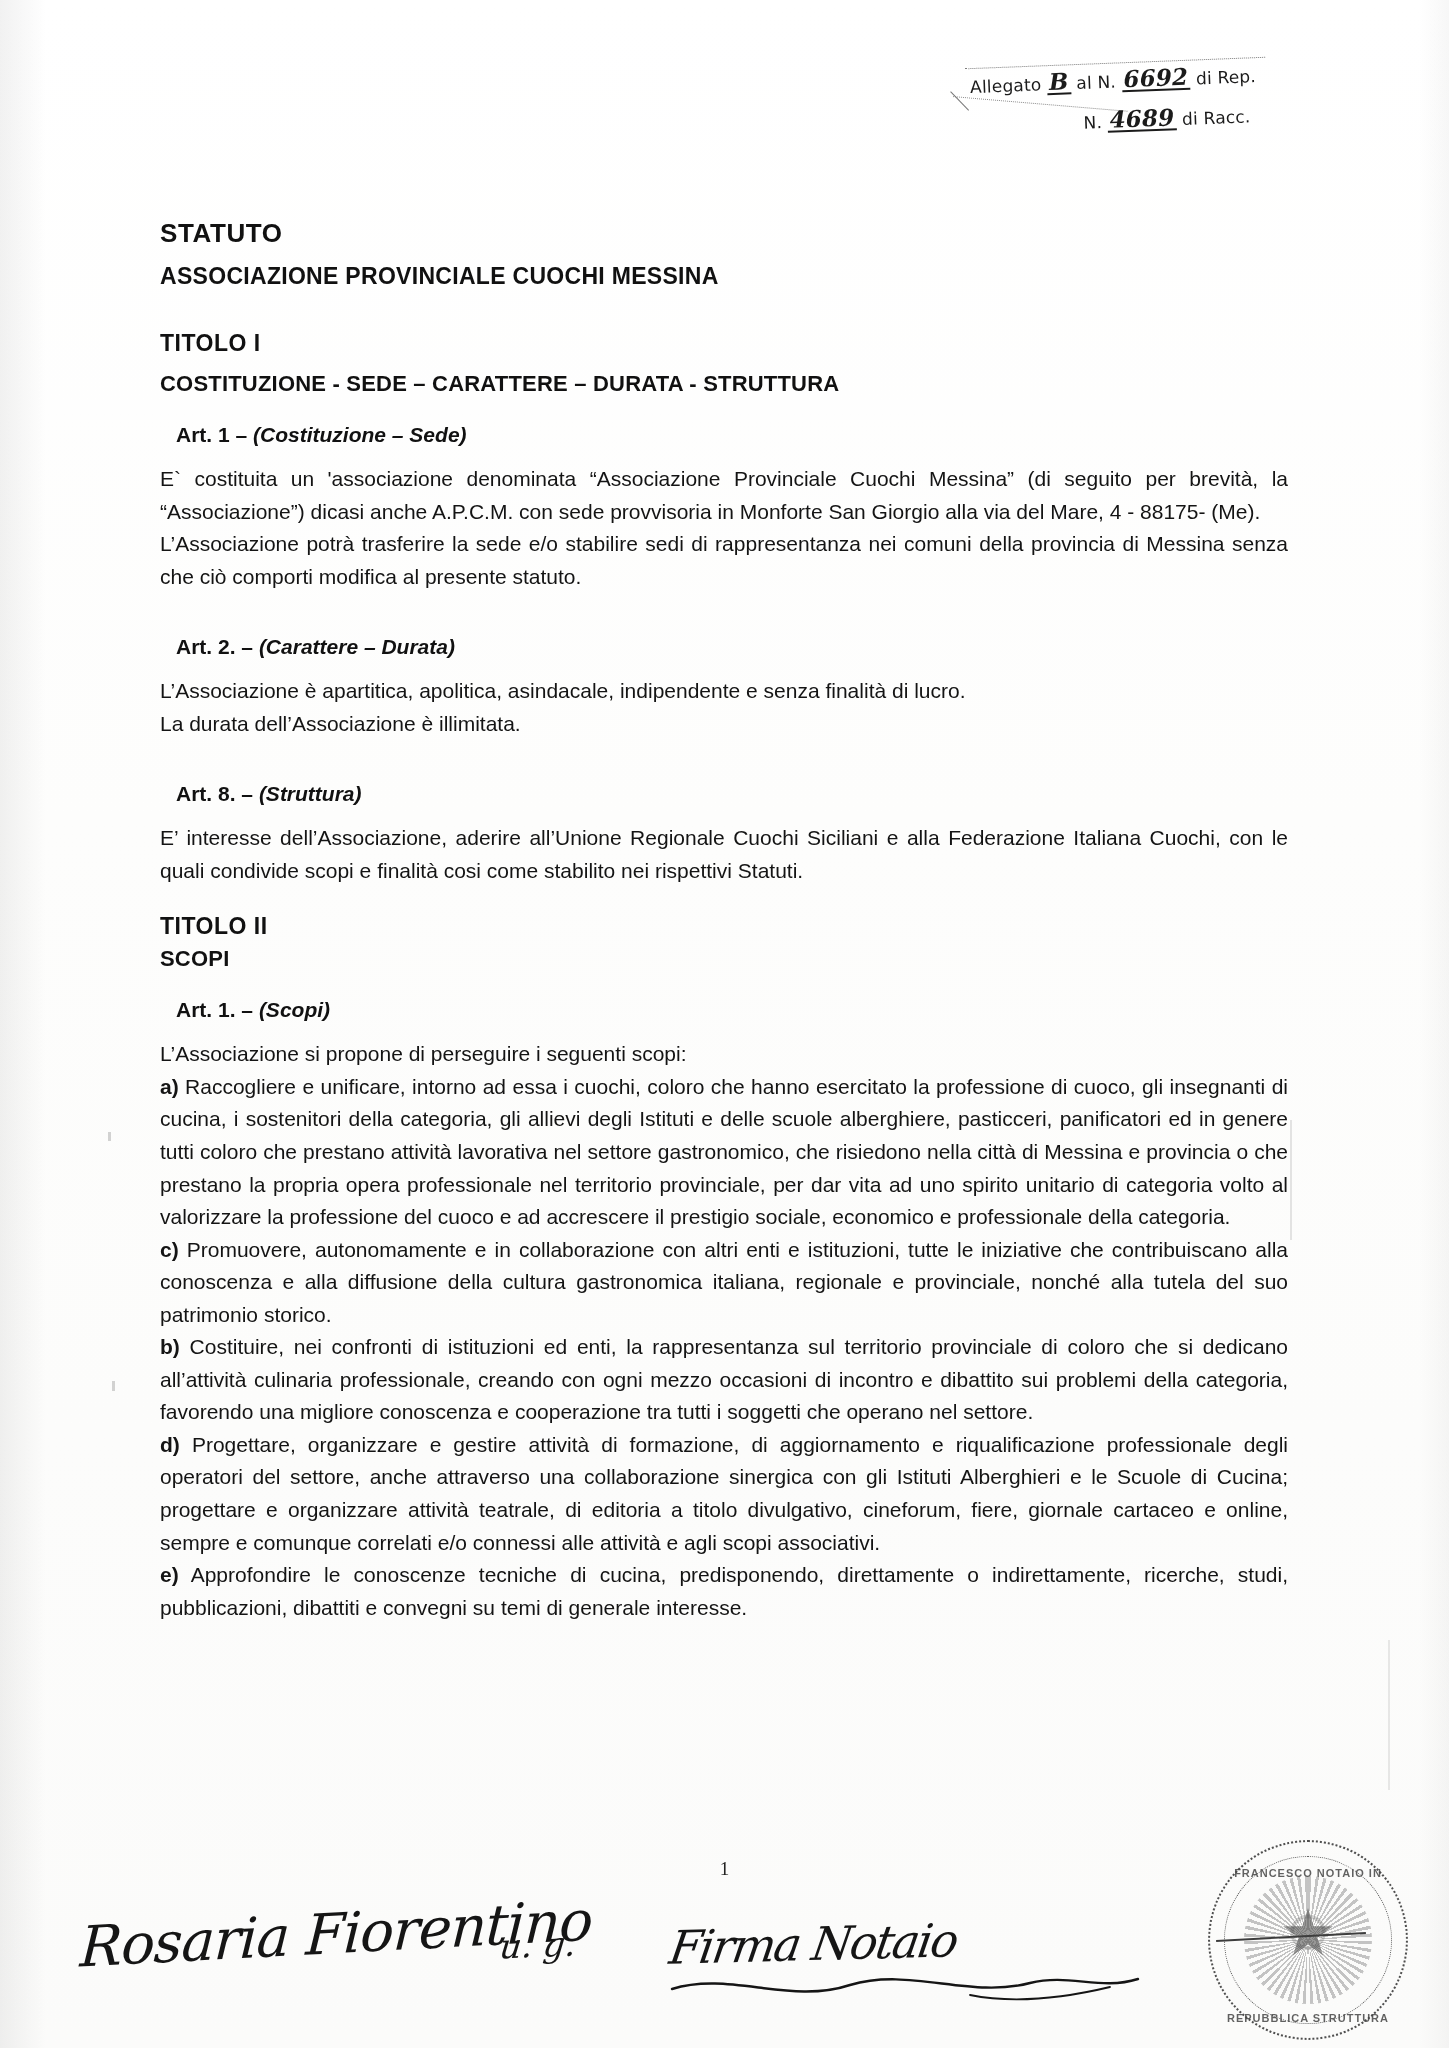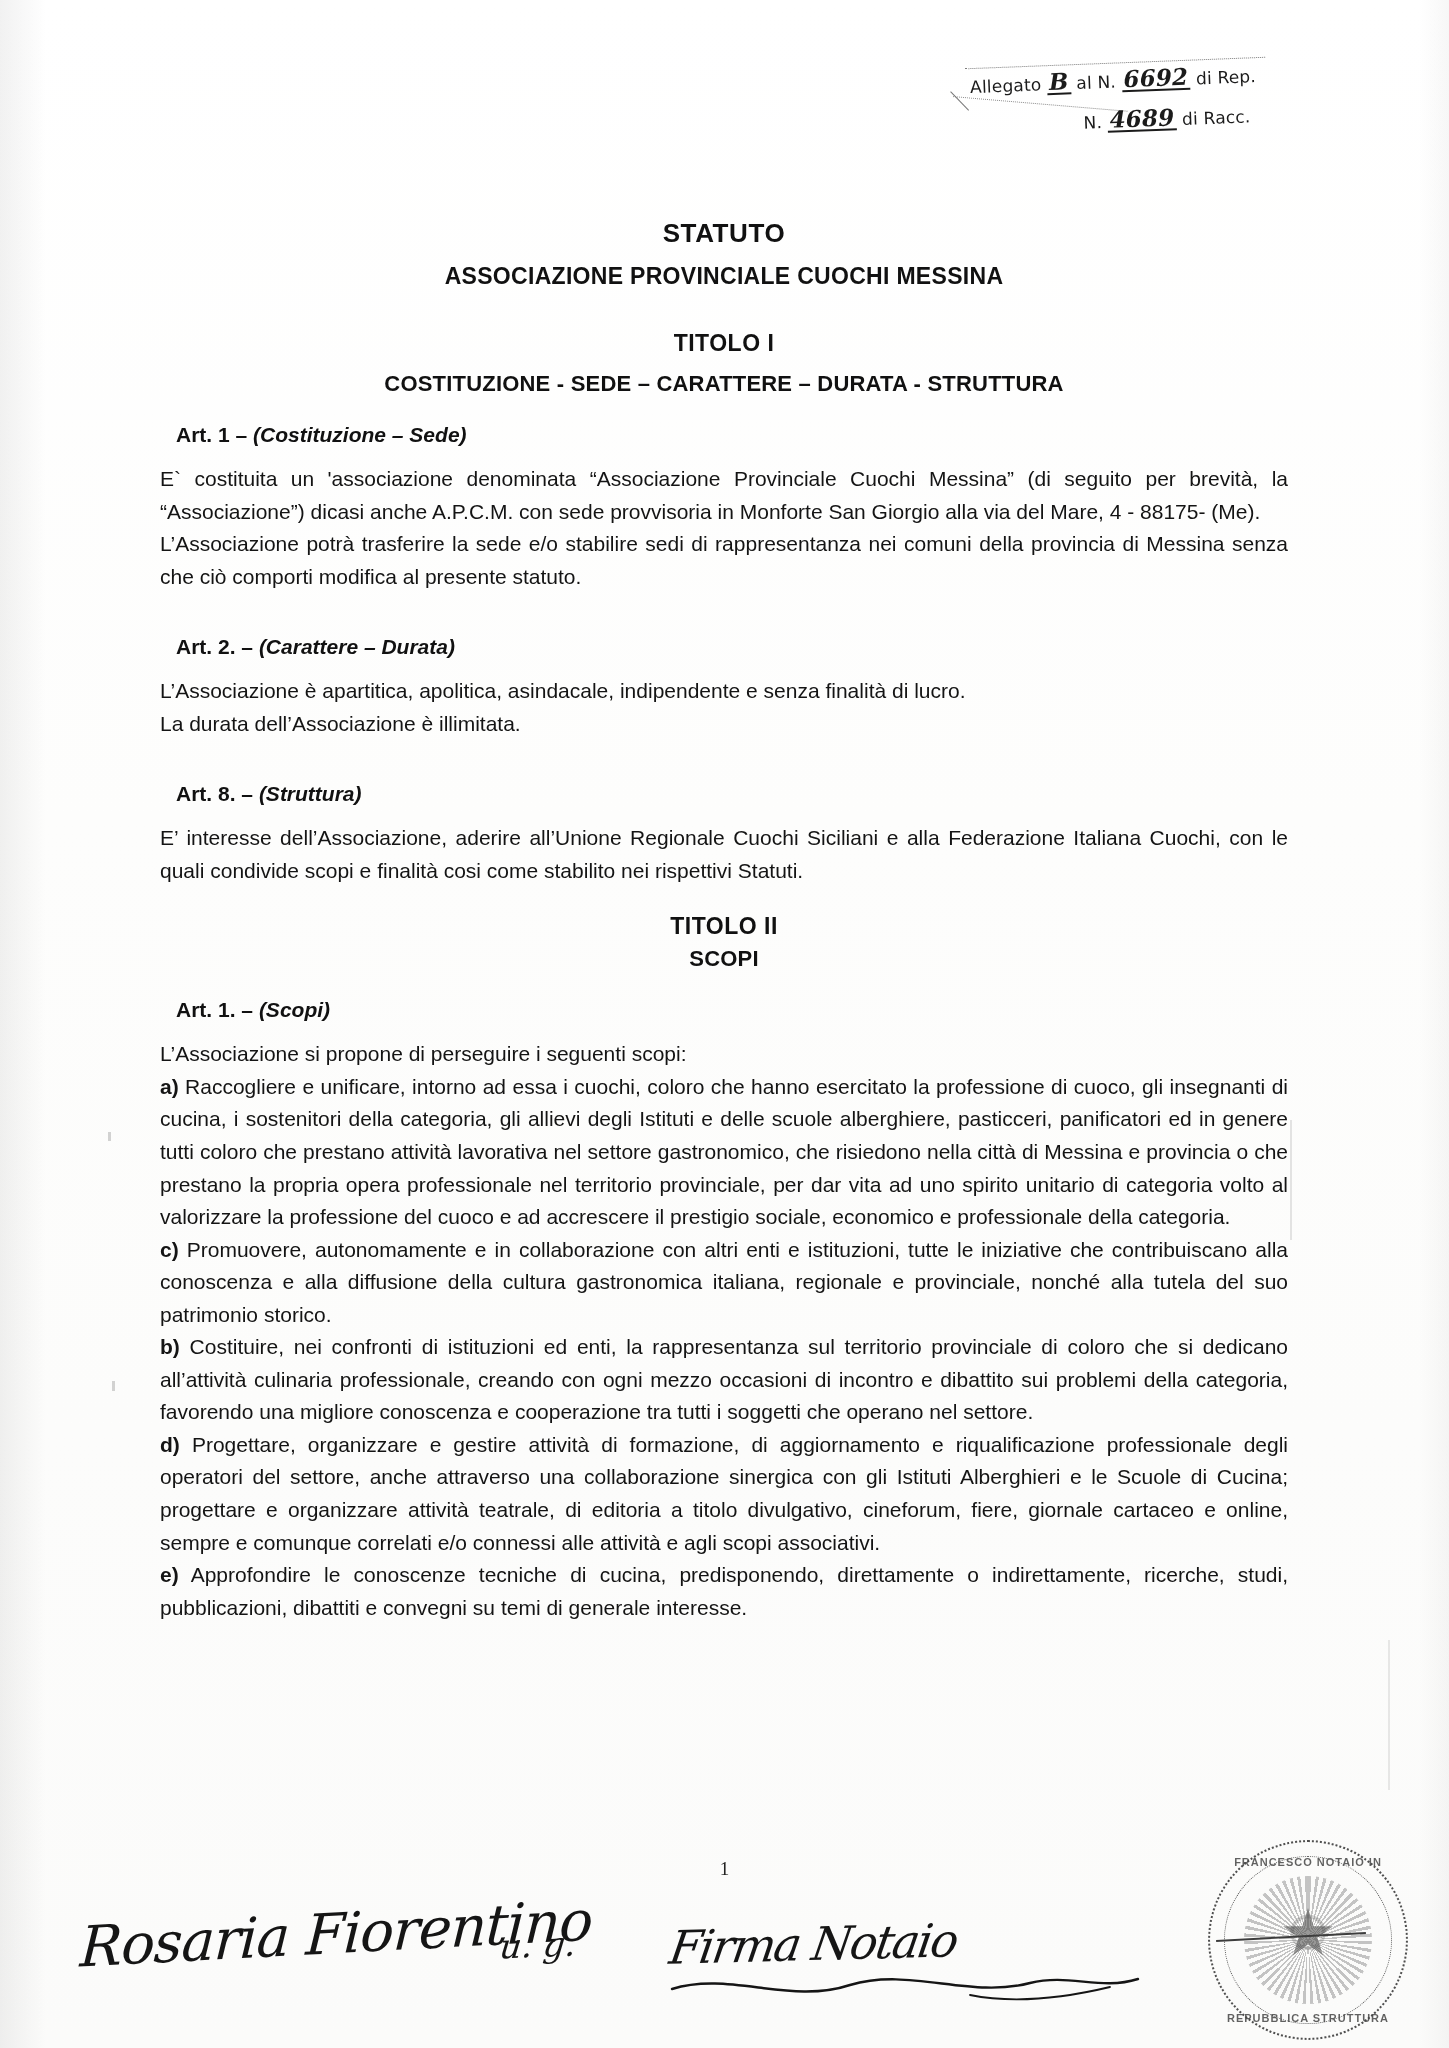--- a/index.html
+++ b/index.html
@@ -94,21 +94,21 @@
   }
 
   
   .doc {
     position: absolute;
     left: 160px;
     top: 0;
     width: 1128px;
   }
   .center {
-    text-align: center;
+    text-align: left;
   }
   .h-main {
     font-size: 26px;
     font-weight: bold;
     letter-spacing: 0.6px;
     color: #111;
   }
   .h-sub {
     font-size: 23px;
     font-weight: bold;
@@ -246,21 +246,21 @@
     position: absolute;
     left: 0;
     width: 100%;
     text-align: center;
     font-size: 11px;
     font-weight: bold;
     letter-spacing: 1px;
     color: #1e1e1e;
     opacity: 0.85;
   }
-  .seal-text-top { top: 14px; }
+  .seal-text-top { top: 25px; }
   .seal-text-bottom { bottom: 14px; }
   .seal-rule {
     position: absolute;
     left: 6px;
     top: 94px;
     width: 150px;
     border-top: 2px solid #141414;
     transform: rotate(-3deg);
   }
 

